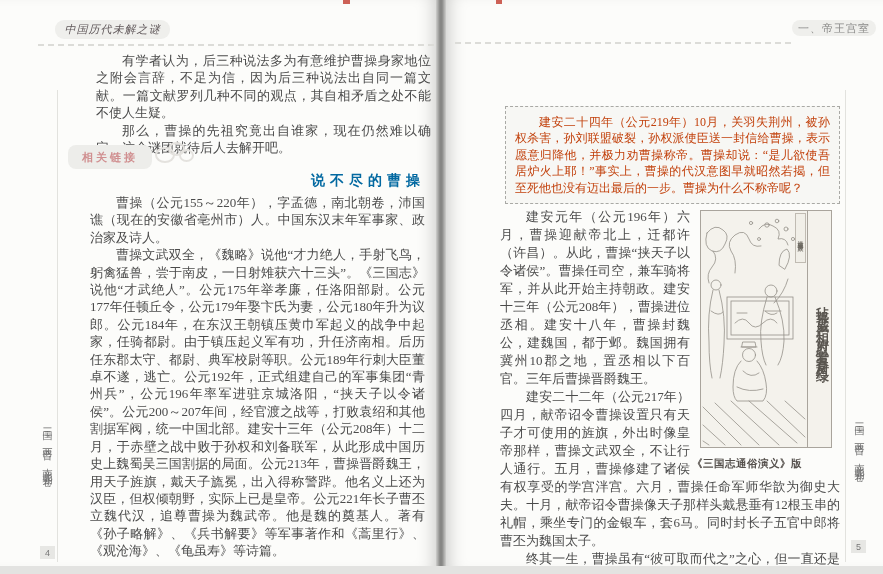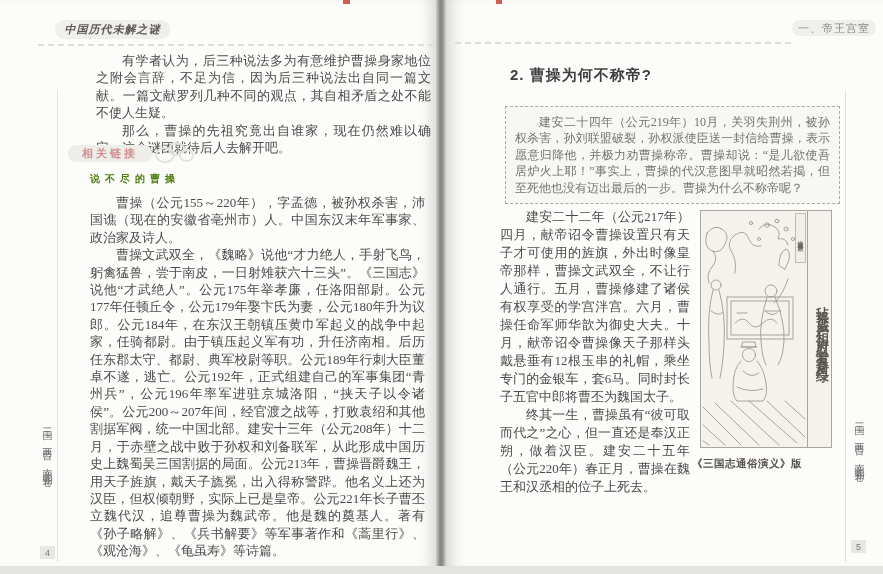--- a/index.html
+++ b/index.html
@@ -15,51 +15,51 @@
   .gutter{position:absolute;left:436px;top:0;width:10px;height:574px;
     background:linear-gradient(to right,#cfcfcd,#878785 40%,#878785 60%,#cfcfcd);}
   .bottom-edge{position:absolute;left:0;top:566px;width:883px;height:8px;background:#e3e3e1;}
 
   .artifact{position:absolute;top:0;height:4px;background:#c4453a;opacity:.85;}
 
   
   .hdr-badge{position:absolute;border-radius:9px;background:#efefec;
     display:flex;align-items:center;justify-content:center;color:#6e6361;
     font-size:11px;letter-spacing:1px;}
-  .hdr-badge.script{font-style:italic;font-weight:bold;color:#60585a;}
+  .hdr-badge.script{font-style:italic;font-weight:normal;color:#60585a;}
   .hdr-dash{position:absolute;border-top:2px dashed #dcdcd8;height:0;}
 
   
   .cn{color:#4b4b4b;text-align:justify;}
   .cn p{margin:0;text-indent:2em;}
 
   
   .lp-body{position:absolute;left:96px;top:52px;width:335px;font-size:13px;line-height:17.4px;}
-  .link-badge{position:absolute;left:68px;top:145px;width:84px;height:17px;border-radius:8px;
+  .link-badge{position:absolute;left:68px;top:145px;width:84px;height:24px;border-radius:8px;
     background:#ededea;color:#d08f90;font-weight:bold;font-size:11px;letter-spacing:3px;
     display:flex;align-items:center;justify-content:center;}
   .cloud{position:absolute;left:155px;top:141px;width:40px;height:22px;}
   .cloud i{position:absolute;border:2px solid #e4e2de;border-radius:50%;display:block;}
-  .article-title{position:absolute;left:90px;top:172px;width:335px;text-align:left;
-    font-weight:bold;font-size:10px;letter-spacing:5px;color:#4d7c0f;}
+  .article-title{position:absolute;left:90px;top:172px;width:335px;text-align:right;
+    font-weight:bold;font-size:14px;letter-spacing:5px;color:#0369a1;}
   .lp-article{position:absolute;left:90px;top:194px;width:335px;font-size:13px;line-height:17.4px;}
 
   
   .side-rule{position:absolute;top:90px;width:1px;height:472px;background:#e2e2de;}
   .side-text{position:absolute;writing-mode:vertical-rl;text-orientation:upright;
     font-size:10px;color:#6d6d6d;letter-spacing:3px;line-height:14px;}
   .pagenum{position:absolute;width:15px;height:13px;background:#e7e7e4;color:#777;
     font-size:9px;display:flex;align-items:center;justify-content:center;
     font-family:"Liberation Sans","DejaVu Sans",sans-serif;}
 
   
   .section-title{position:absolute;left:510px;top:66px;font-weight:bold;font-size:15px;
     color:#3e3e3e;letter-spacing:1px;font-family:"Liberation Sans","DejaVu Sans",sans-serif;}
   .qbox{position:absolute;left:505px;top:106px;width:335px;border:1px dashed #a9a9a5;
-    background:#f7f7f4;padding:7px 9px;font-size:12px;line-height:16.4px;color:#737373;
+    background:#f7f7f4;padding:7px 9px;font-size:12px;line-height:16.4px;color:#c2410c;
     box-sizing:border-box;}
   .qbox p{margin:0;text-indent:2em;text-align:justify;}
   .rp-main{position:absolute;left:500px;top:208px;width:340px;font-size:13px;line-height:18px;}
 
   
   .figure{float:right;width:134px;margin:2px 6px 6px 10px;}
   .printbox{position:relative;width:132px;height:238px;border:1px solid #a9a49c;
     background:#f4f2ec;box-sizing:border-box;}
   .print-art{position:absolute;left:0;top:0;}
   .inscription{position:absolute;right:0;top:0;width:24px;height:236px;
@@ -94,37 +94,36 @@
     </div>
     <div class="cloud">
       <i style="left:0;top:6px;width:16px;height:12px;"></i>
       <i style="left:13px;top:1px;width:13px;height:10px;"></i>
       <i style="left:24px;top:8px;width:11px;height:9px;"></i>
     </div>
 
     <div class="article-title">说不尽的曹操</div>
 
     <div class="lp-article cn">
-      <p>曹操（公元155～220年），字孟德，被孙权杀害，沛国谯（现在的安徽省亳州市）人。中国东汉末年军事家、政治家及诗人。</p>
+      <p>曹操（公元155～220年），字孟德，南北朝卷，沛国谯（现在的安徽省亳州市）人。中国东汉末年军事家、政治家及诗人。</p>
       <p>曹操文武双全，《魏略》说他“才力绝人，手射飞鸟，躬禽猛兽，尝于南皮，一日射雉获六十三头”。《三国志》说他“才武绝人”。公元175年举孝廉，任洛阳部尉。公元177年任顿丘令，公元179年娶卞氏为妻，公元180年升为议郎。公元184年，在东汉王朝镇压黄巾军起义的战争中起家，任骑都尉。由于镇压起义军有功，升任济南相。后历任东郡太守、都尉、典军校尉等职。公元189年行刺大臣董卓不遂，逃亡。公元192年，正式组建自己的军事集团“青州兵”，公元196年率军进驻京城洛阳，“挟天子以令诸侯”。公元200～207年间，经官渡之战等，打败袁绍和其他割据军阀，统一中国北部。建安十三年（公元208年）十二月，于赤壁之战中败于孙权和刘备联军，从此形成中国历史上魏蜀吴三国割据的局面。公元213年，曹操晋爵魏王，用天子旌旗，戴天子旒冕，出入得称警跸。他名义上还为汉臣，但权倾朝野，实际上已是皇帝。公元221年长子曹丕立魏代汉，追尊曹操为魏武帝。他是魏的奠基人。著有《孙子略解》、《兵书解要》等军事著作和《蒿里行》、《观沧海》、《龟虽寿》等诗篇。</p>
     </div>
 
     <div class="side-rule" style="left:57px;"></div>
     <div class="side-text" style="left:40px;top:420px;height:125px;">三国·两晋·南北朝卷</div>
     <div class="pagenum" style="left:40px;top:546px;">4</div>
   </div>
 
   <div class="page right">
     <div class="hdr-dash" style="left:9px;top:42px;width:336px;"></div>
     <div class="hdr-badge" style="left:346px;top:20px;width:84px;height:16px;color:#8a8a88;">
       <span>一、帝王宫室</span>
     </div>
   </div>
 
-  <div class="section-title">2. 曹操为何不称帝?</div>
 
   <div class="qbox">
     <p>建安二十四年（公元219年）10月，关羽失荆州，被孙权杀害，孙刘联盟破裂，孙权派使臣送一封信给曹操，表示愿意归降他，并极力劝曹操称帝。曹操却说：“是儿欲使吾居炉火上耶！”事实上，曹操的代汉意图早就昭然若揭，但至死他也没有迈出最后的一步。曹操为什么不称帝呢？</p>
   </div>
 
   <div class="rp-main cn">
     <div class="figure">
       <div class="printbox">
         <svg class="print-art" width="106" height="236" viewBox="0 0 106 236">
           <g stroke="#949089" stroke-width="0.8" fill="none" stroke-linecap="round">
@@ -166,20 +165,21 @@
             <path d="M2,214 L24,234 M2,230 L8,234"></path>
           </g>
         </svg>
         <div class="print-label">迁銮舆曹操秉政</div>
         <div class="inscription">毡幕威严相府忍看春树绿</div>
       </div>
       <div class="fig-caption">
         <div>《三国志通俗演义》版</div>
       </div>
     </div>
+    <p>建安元年（公元196年）六月，曹操迎献帝北上，迁都许（许昌）。从此，曹操“挟天子以令诸侯”。曹操任司空，兼车骑将军，并从此开始主持朝政。建安十三年（公元208年），曹操进位丞相。建安十八年，曹操封魏公，建魏国，都于邺。魏国拥有冀州10郡之地，置丞相以下百官。三年后曹操晋爵魏王。</p>
     <p>建安二十二年（公元217年）四月，献帝诏令曹操设置只有天子才可使用的旌旗，外出时像皇帝那样，曹操文武双全，不让行人通行。五月，曹操修建了诸侯有权享受的学宫泮宫。六月，曹操任命军师华歆为御史大夫。十月，献帝诏令曹操像天子那样头戴悬垂有12根玉串的礼帽，乘坐专门的金银车，套6马。同时封长子五官中郎将曹丕为魏国太子。</p>
     <p>终其一生，曹操虽有“彼可取而代之”之心，但一直还是奉汉正朔，做着汉臣。建安二十五年（公元220年）春正月，曹操在魏王和汉丞相的位子上死去。</p>
   </div>
 
   <div class="side-rule" style="left:845px;"></div>
   <div class="side-text" style="left:852px;top:415px;height:125px;">三国·两晋·南北朝卷</div>
   <div class="pagenum" style="left:851px;top:540px;">5</div>
 
   <div class="gutter"></div>
   <div class="bottom-edge"></div>

